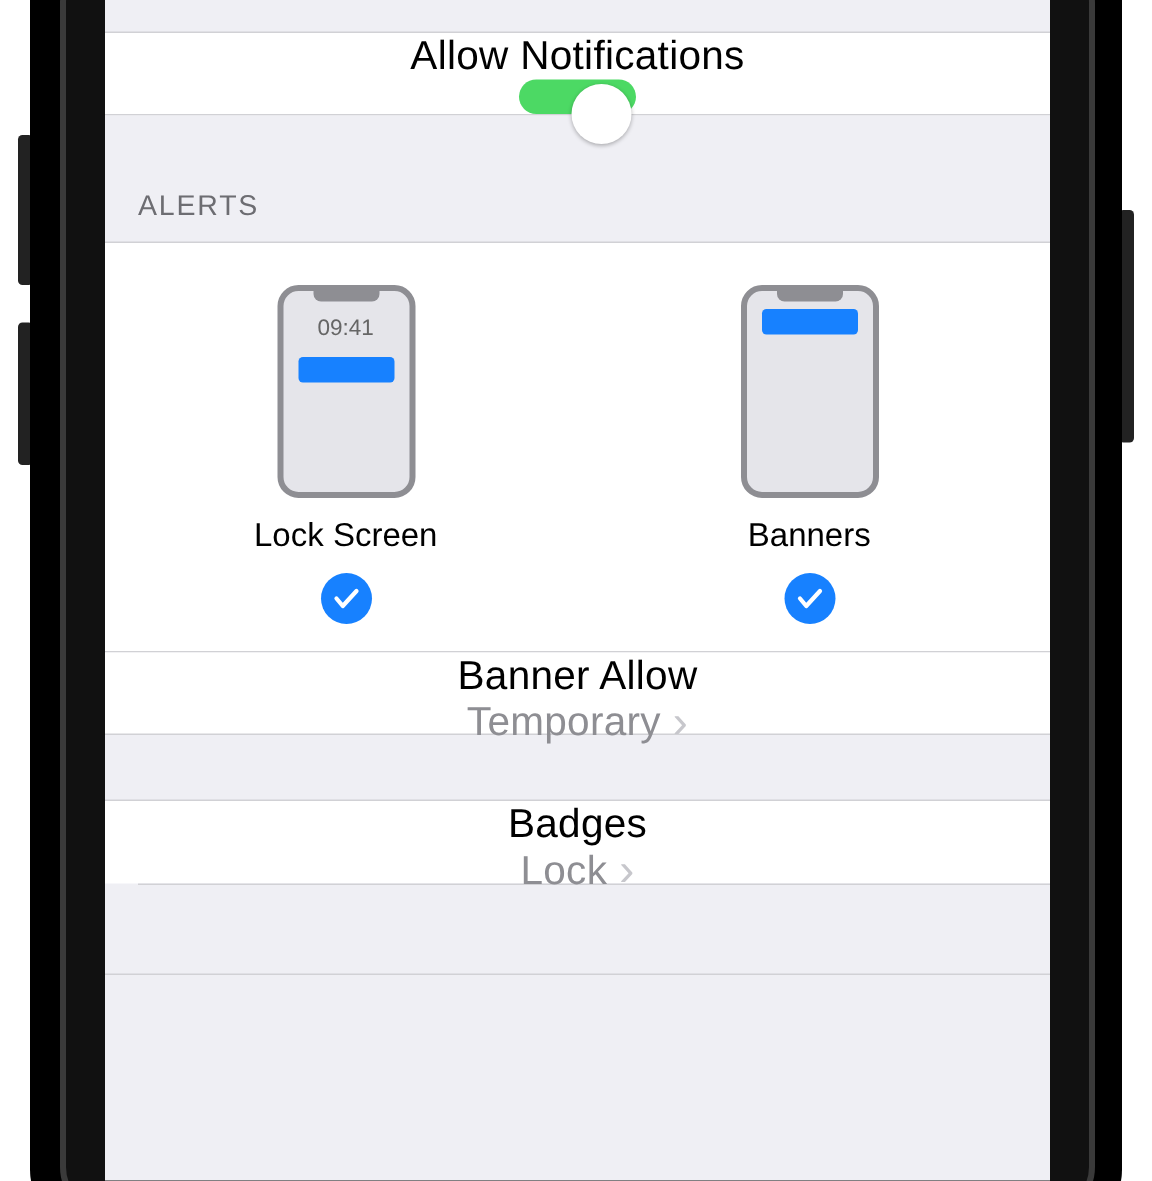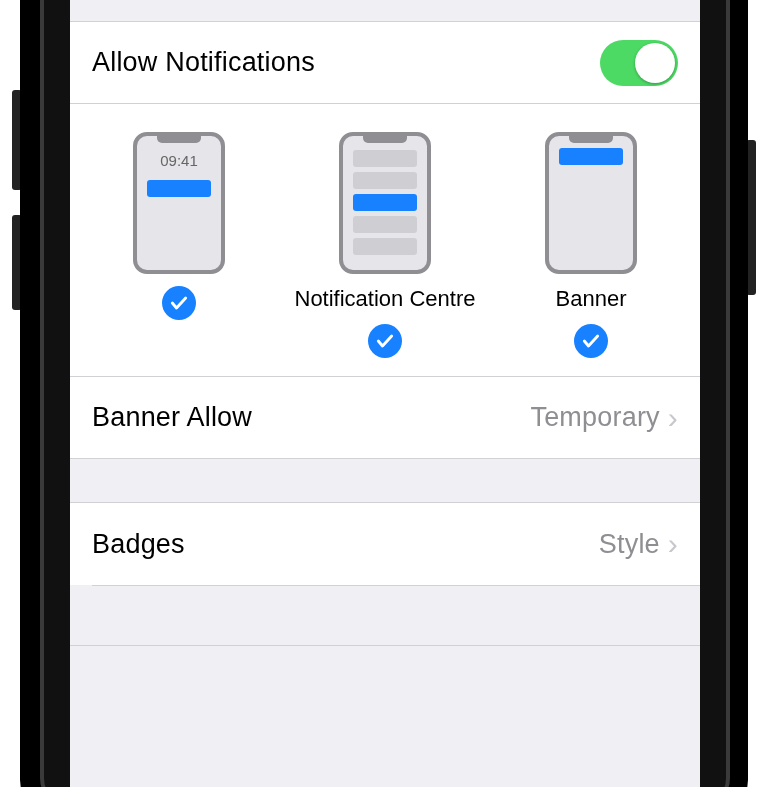--- a/index.html
+++ b/index.html
@@ -58,25 +58,26 @@
     background: #efeff4;
     border-bottom: 1px solid #d1d1d5;
   }
 
   .cell {
     background: #fff;
     display: flex;
     align-items: center;
     justify-content: space-between;
     padding: 0 22px;
-    height: 82px;
+    height: 55px;
     border-bottom: 1px solid #d1d1d5;
     font-size: 27px;
     color: #000;
     letter-spacing: 0.2px;
+    flex-direction: column;
   }
   .cell.last { border-bottom: none; }
 
   .cell .value {
     color: #8e8e93;
     font-size: 27px;
     display: flex;
     align-items: center;
     gap: 8px;
   }
@@ -205,60 +206,46 @@
 
     <div class="section-blank"></div>
 
     <div class="cell">
       <span>Allow Notifications</span>
       <div class="switch">
         <div class="knob"></div>
       </div>
     </div>
 
+    <div class="section-header">ALERTS</div>
 
     <div class="alerts-panel">
       <div class="alerts-row">
 
         <div class="alert-opt">
           <div class="mini-phone">
             <div class="notch"></div>
             <div class="time">09:41</div>
             <div class="bar blue" style="top:44px;"></div>
           </div>
+          <div class="alert-label">Lock Screen</div>
           <div class="check-circle">
             <svg viewBox="0 0 24 24" fill="none" stroke="#fff" stroke-width="3.4" stroke-linecap="round" stroke-linejoin="round">
                 <polyline points="4 12 9 18 20 6"></polyline>
               </svg>
           </div>
         </div>
 
-        <div class="alert-opt">
-          <div class="mini-phone">
-            <div class="notch"></div>
-            <div class="bar grey" style="top:14px;"></div>
-            <div class="bar grey" style="top:36px;"></div>
-            <div class="bar blue" style="top:58px;"></div>
-            <div class="bar grey" style="top:80px;"></div>
-            <div class="bar grey" style="top:102px;"></div>
-          </div>
-          <div class="alert-label">Notification Centre</div>
-          <div class="check-circle">
-            <svg viewBox="0 0 24 24" fill="none" stroke="#fff" stroke-width="3.4" stroke-linecap="round" stroke-linejoin="round">
-                <polyline points="4 12 9 18 20 6"></polyline>
-              </svg>
-          </div>
-        </div>
 
         <div class="alert-opt">
           <div class="mini-phone">
             <div class="notch"></div>
             <div class="bar blue" style="top:12px;"></div>
           </div>
-          <div class="alert-label">Banner</div>
+          <div class="alert-label">Banners</div>
           <div class="check-circle">
             <svg viewBox="0 0 24 24" fill="none" stroke="#fff" stroke-width="3.4" stroke-linecap="round" stroke-linejoin="round">
                 <polyline points="4 12 9 18 20 6"></polyline>
               </svg>
           </div>
         </div>
 
       </div>
     </div>
 
@@ -268,21 +255,21 @@
         <span>Temporary</span>
         <span class="chevron">›</span>
       </span>
     </div>
 
     <div class="gap noborder-top"></div>
 
     <div class="cell last">
       <span>Badges</span>
       <span class="value">
-        <span>Style</span>
+        <span>Lock</span>
         <span class="chevron">›</span>
       </span>
     </div>
     <div class="hr-inset"></div>
 
 
     <div class="gap noborder-top" style="height:60px;"></div>
 
   </div>
 </div>

